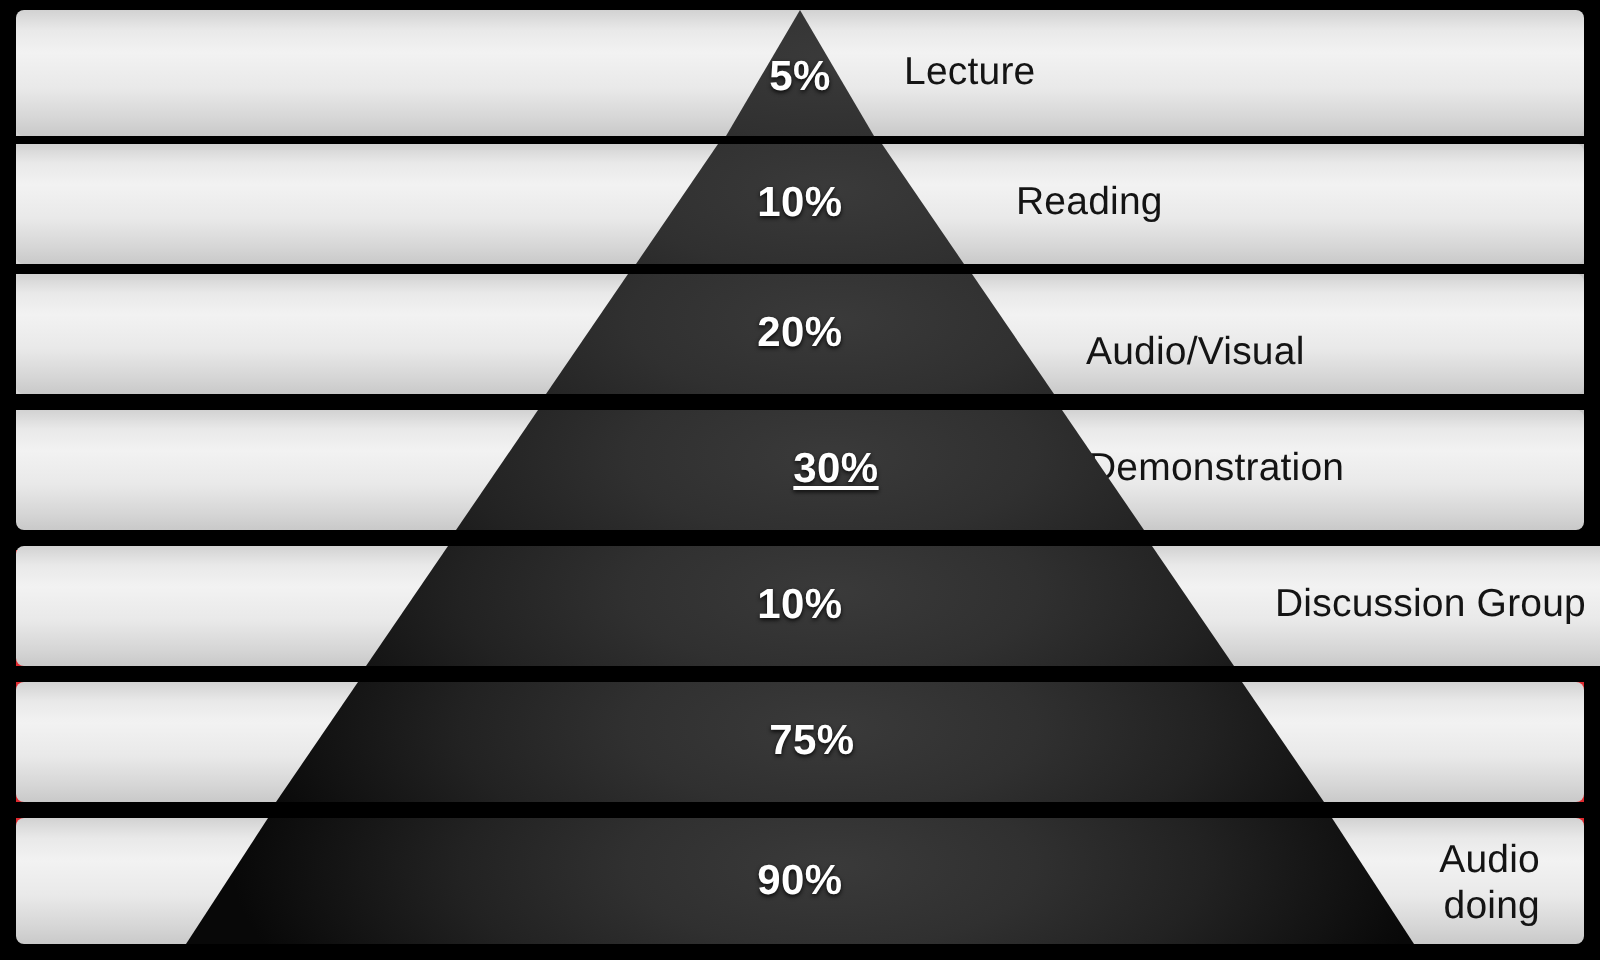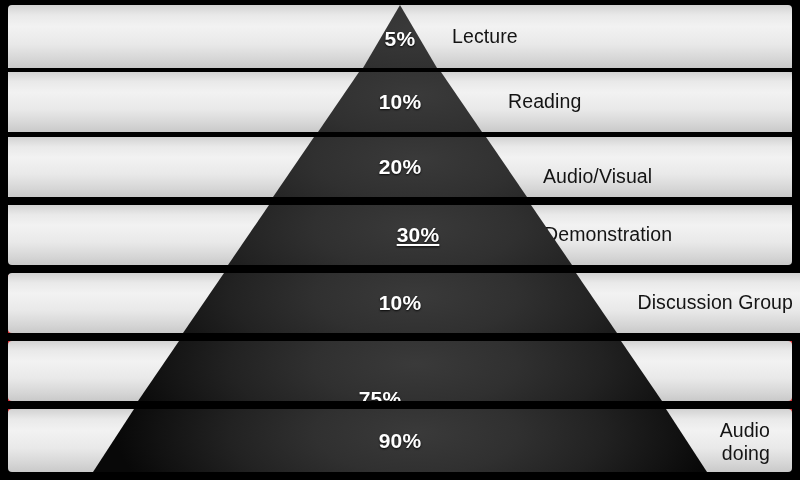--- a/index.html
+++ b/index.html
@@ -125,21 +125,21 @@
   <div class="band" id="band3">
     <div class="pct" style="top:18px;left:360px;width:80px;">20%</div>
   </div>
   <div class="band" id="band4">
     <div class="pct" style="top:18px;left:378px;width:80px;text-decoration:underline;">30%</div>
   </div>
   <div class="band" id="band5">
     <div class="pct" style="top:18px;left:360px;width:80px;">10%</div>
   </div>
   <div class="band" id="band6">
-    <div class="pct" style="top:18px;left:340px;width:80px;margin-top:28px;">75%</div>
+    <div class="pct" style="top:18px;left:366px;width:80px;">75%</div>
   </div>
   <div class="band" id="band7">
     <div class="pct" style="top:20px;left:360px;width:80px;">90%</div>
   </div>
 
   <div class="sep" style="top:68px;height:4px;"></div>
   <div class="sep" style="top:132px;height:5px;"></div>
   <div class="sep" style="top:197px;height:8px;"></div>
   <div class="sep" style="top:265px;height:8px;"></div>
   <div class="sep" style="top:333px;height:8px;"></div>

